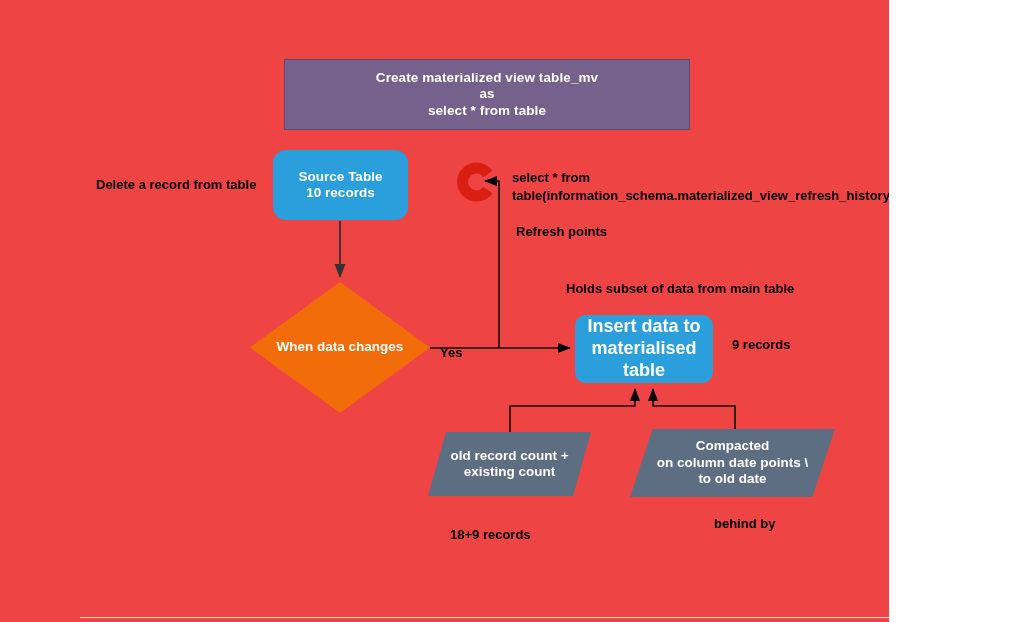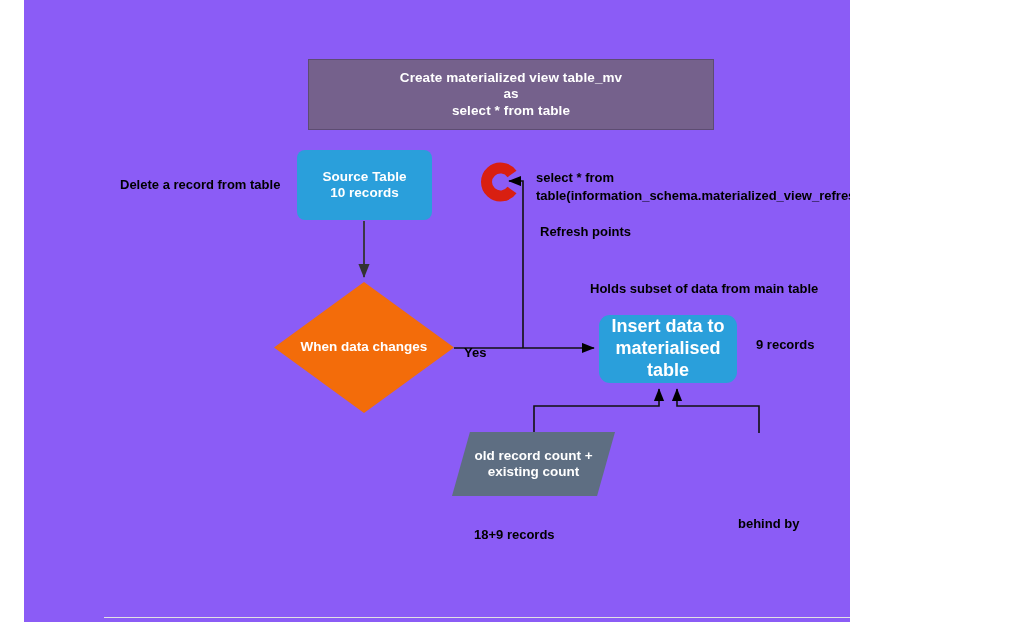--- a/index.html
+++ b/index.html
@@ -5,25 +5,24 @@
   html, body {
     margin: 0;
     padding: 0;
     background: #ffffff;
   }
   body {
     font-family: "Liberation Sans", sans-serif;
   }
   #canvas {
     position: relative;
-    width: 826px;
+    width: 889px;
     height: 622px;
-    background: #8b5cf6;
+    background: #ef4444;
     overflow: hidden;
-    margin-left: 24px;
   }
   .node {
     position: absolute;
     box-sizing: border-box;
     display: flex;
     align-items: center;
     justify-content: center;
     text-align: center;
     color: #ffffff;
     font-weight: bold;
@@ -41,21 +40,21 @@
     font-size: 13.5px;
     letter-spacing: .1px;
   }
   
   #source-table-box {
     left: 273px;
     top: 150px;
     width: 135px;
     height: 70px;
     background: #2a9fdb;
-    border-radius: 8px;
+    border-radius: 13px;
     font-size: 13.5px;
   }
   #insert-data-box {
     left: 575px;
     top: 315px;
     width: 138px;
     height: 68px;
     background: #2a9fdb;
     border-radius: 11px;
     font-size: 18px;
@@ -171,20 +170,23 @@
 10 records</div>
 
   <div class="node" id="decision-diamond">When data changes</div>
 
   <div class="node" id="insert-data-box">Insert data to
 materialised table</div>
 
   <div class="node parallelogram" id="old-count-shape">old record count +
 existing count</div>
 
+  <div class="node parallelogram" id="compacted-shape">Compacted
+on column date points \
+to old date</div>
 
   <div class="label" id="delete-record-label">Delete a record from table</div>
 
   <div class="label" id="refresh-query-label">select * from
 table(information_schema.materialized_view_refresh_history());</div>
 
   <div class="label" id="refresh-table-label">Refresh points</div>
 
   <div class="label" id="holds-subset-label">Holds subset of data from main table</div>
 

